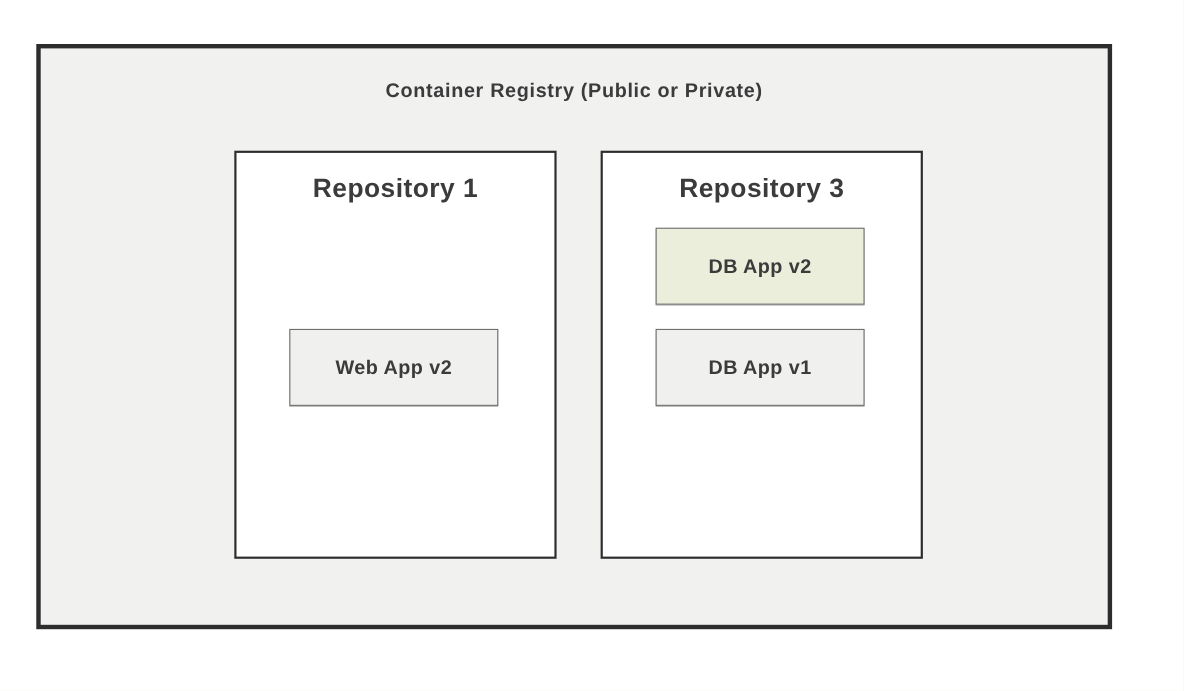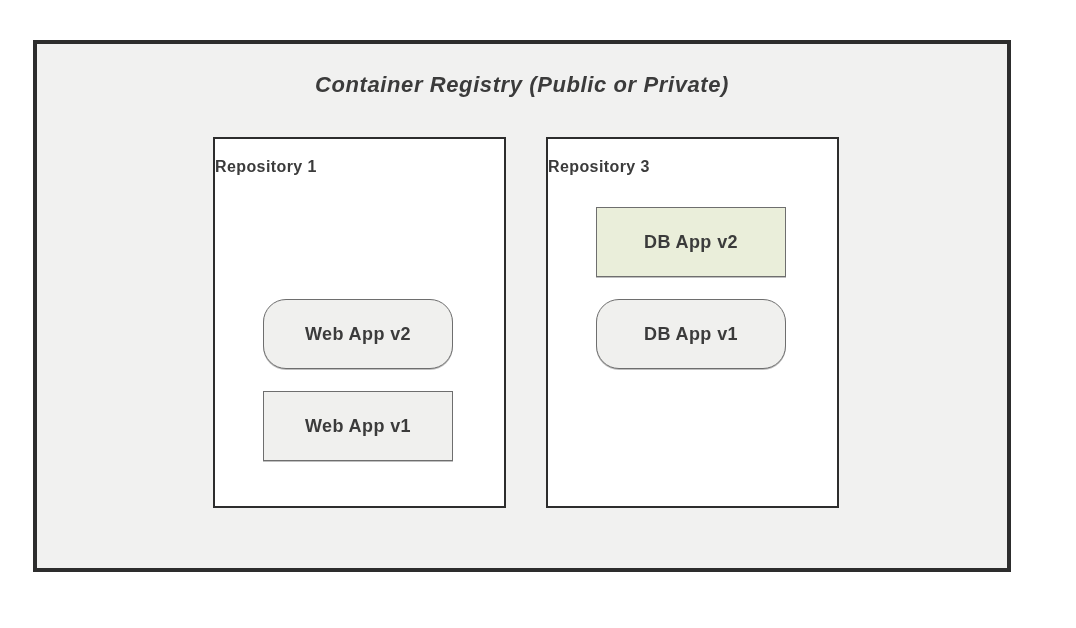--- a/index.html
+++ b/index.html
@@ -25,72 +25,70 @@
     left:33px;top:40px;
     width:978px;height:532px;
     background:var(--registry-fill);
     border:4px solid var(--border-dark);
   }
   .registry-title{
     position:absolute;
     top:28px;left:0;
     width:100%;
     text-align:center;
-    font-size:22px;
+    font-size:18px;
     font-weight:700;
     letter-spacing:0.6px;
-    font-style:italic;
   }
   .repo{
     position:absolute;
     top:93px;
     width:293px;height:371px;
     background:var(--repo-fill);
     border:2px solid var(--border-dark);
   }
   .repo-1{left:176px;}
   .repo-2{left:509px;}
   .repo-title{
     position:absolute;
     top:19px;left:0;
     width:100%;
-    text-align:left;
-    font-size:16px;
+    text-align:center;
+    font-size:24px;
     font-weight:700;
     letter-spacing:0.4px;
   }
   .app-box{
     position:absolute;
     left:48px;
     width:190px;height:70px;
     background:var(--default-fill);
     border:1px solid var(--border-gray);
     box-shadow:0 1px 0 rgba(0,0,0,0.25);
     display:flex;
     align-items:center;
     justify-content:center;
     font-size:18px;
     font-weight:700;
     letter-spacing:0.4px;
   }
   .app-box.highlight{background:var(--highlight-fill);}
   .pos-0{top:68px;}
-  .pos-1{top:160px;border-radius:23px;}
+  .pos-1{top:160px;}
   .pos-2{top:252px;}
 </style>
 </head>
 <body>
 
 <div class="registry">
   <div class="registry-title">Container Registry (Public or Private)</div>
 
   <div class="repo repo-1">
     <div class="repo-title">Repository 1</div>
     <div class="app-box pos-1">Web App v2</div>
-    <div class="app-box pos-2">Web App v1</div>
   </div>
 
   <div class="repo repo-2">
     <div class="repo-title">Repository 3</div>
     <div class="app-box highlight pos-0">DB App v2</div>
     <div class="app-box pos-1">DB App v1</div>
   </div>
 </div>
 
 </body></html>

